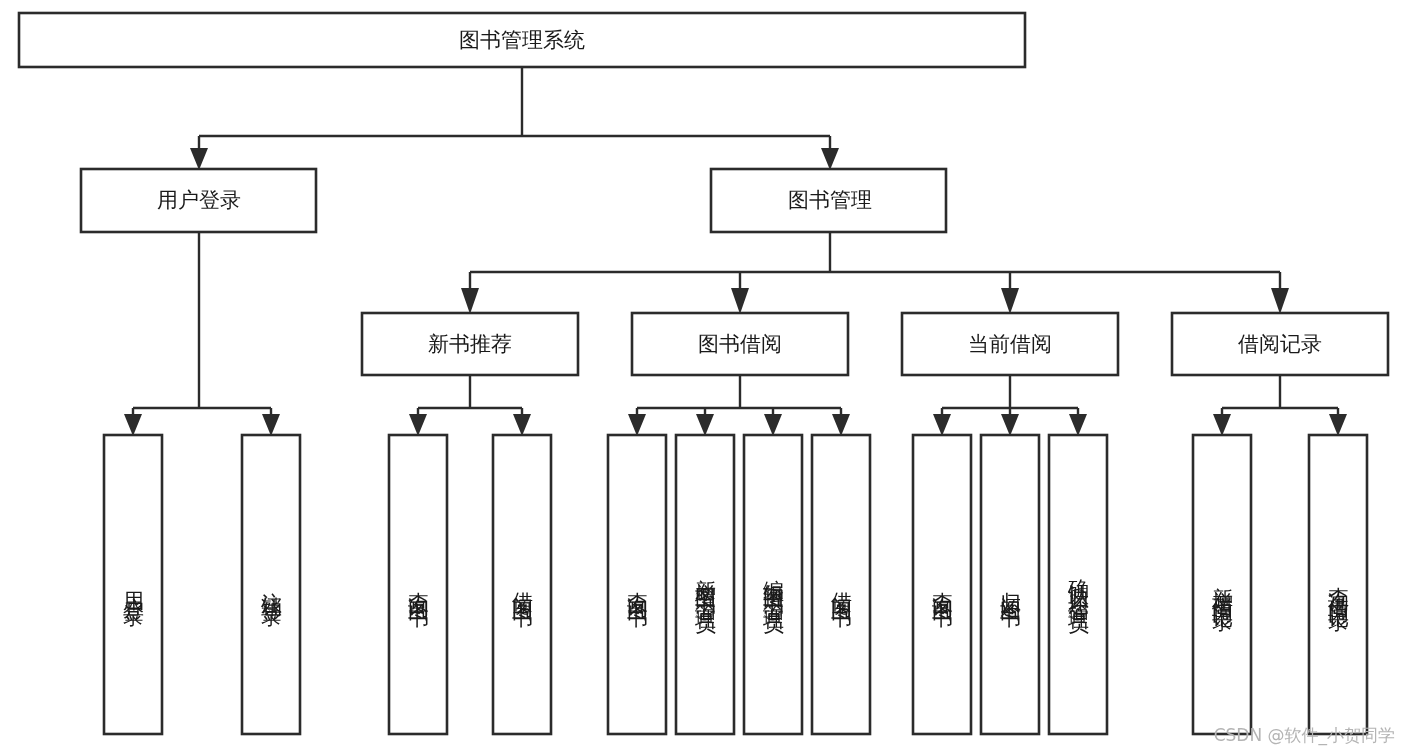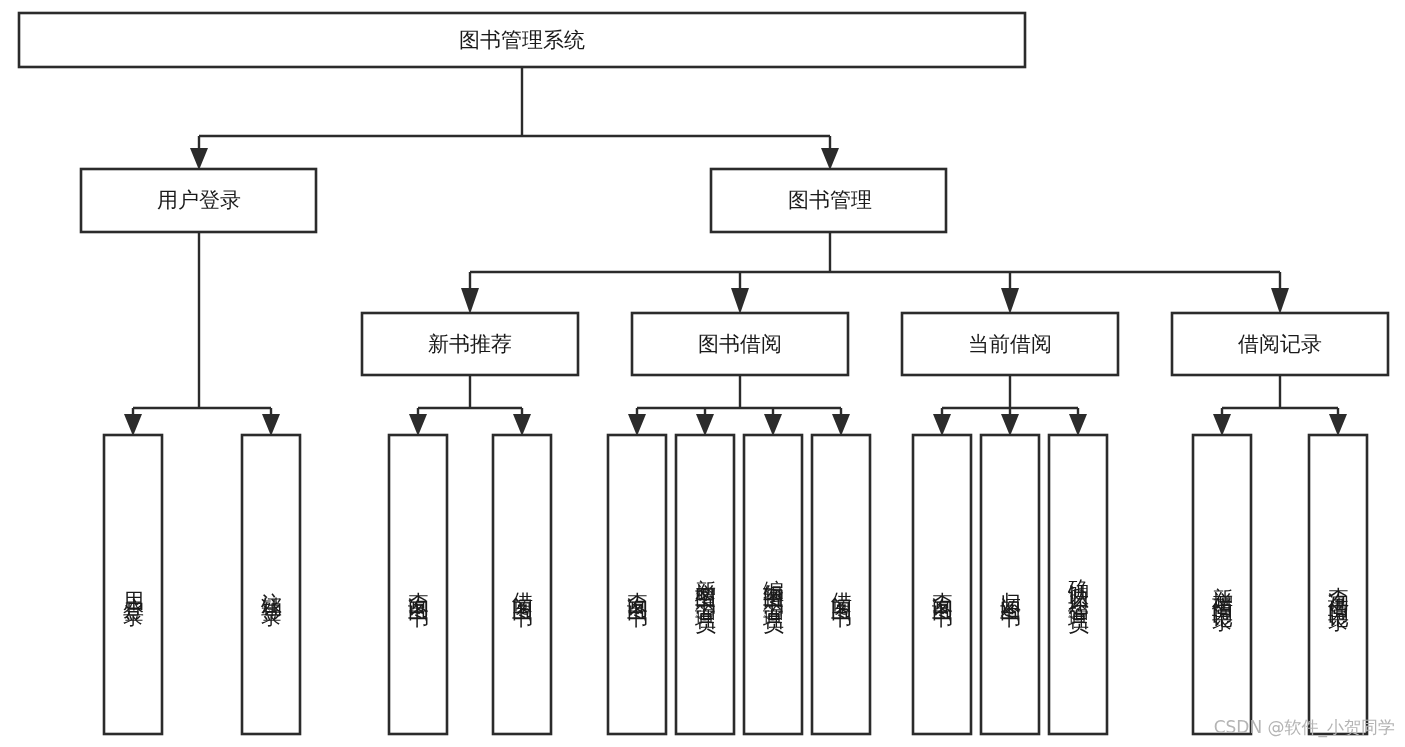--- a/index.html
+++ b/index.html
@@ -61,21 +61,21 @@
     color: #1a1a1a;
     display: flex;
     align-items: center;
     justify-content: center;
     white-space: nowrap;
     user-select: none;
   }
   .watermark {
     position: absolute;
     right: 10px;
-    bottom: 8px;
+    bottom: 0;
     font-family: "DejaVu Sans", "Liberation Sans", sans-serif;
     font-size: 17px;
     color: #b4b4b4;
     white-space: nowrap;
     user-select: none;
   }
 </style>
 </head>
 <body>
 

